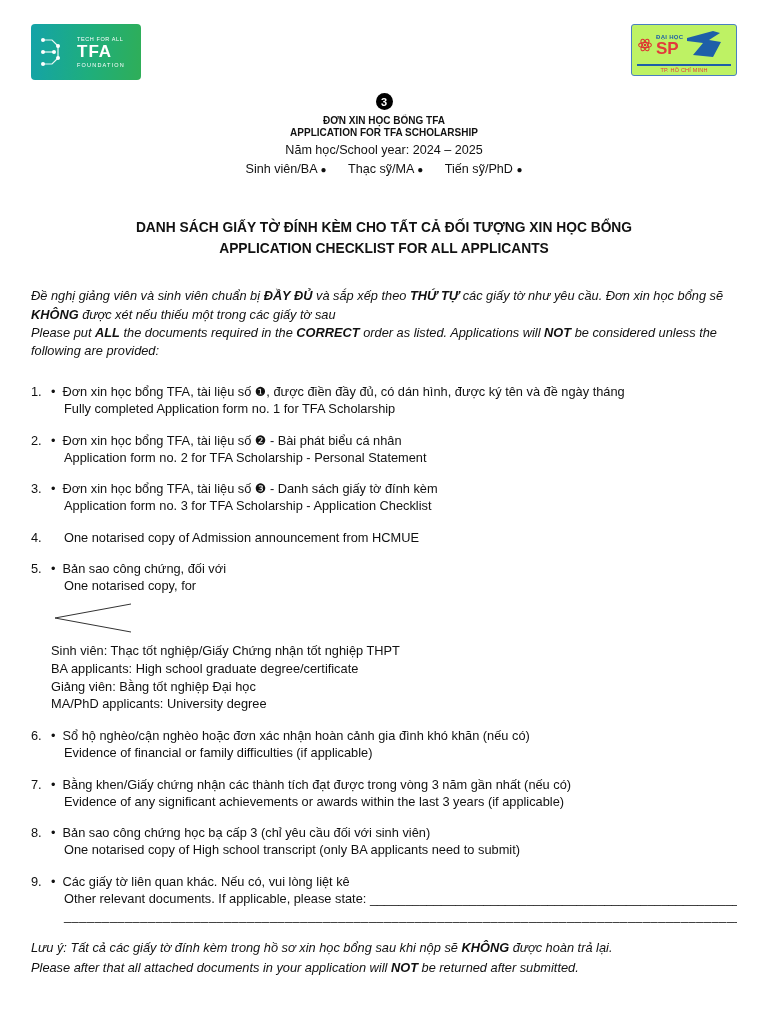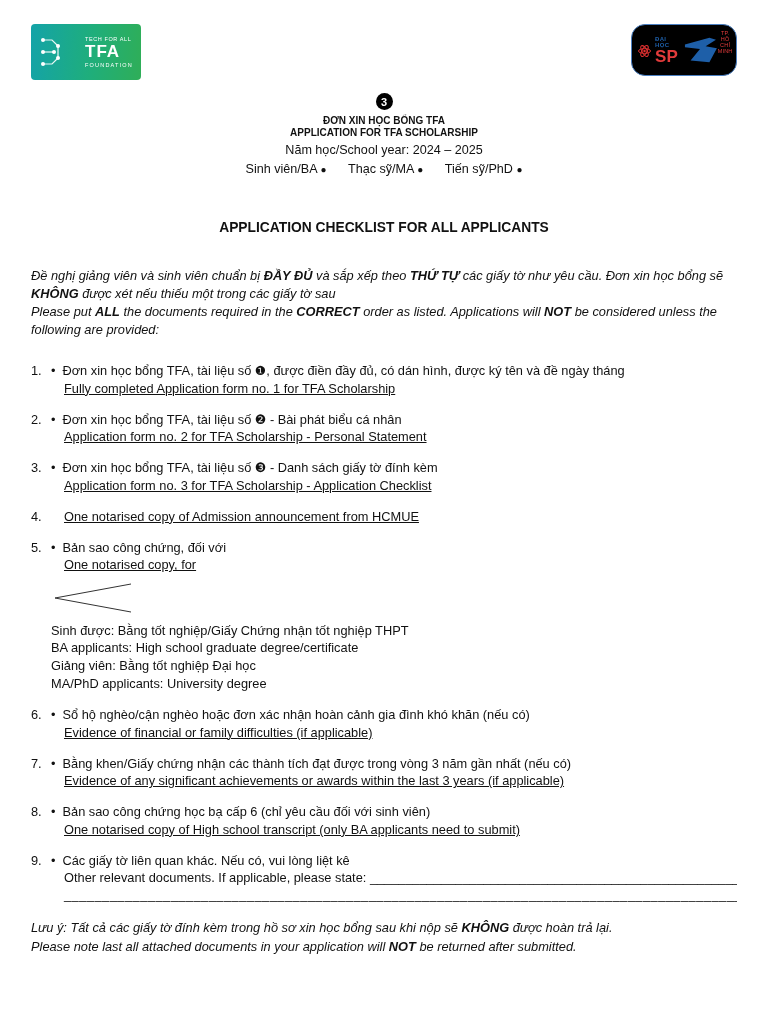--- a/index.html
+++ b/index.html
@@ -19,32 +19,32 @@
   }
 
   
   .logos { display: flex; justify-content: space-between; align-items: flex-start; }
 
   .tfa-logo {
     width: 110px; height: 56px;
     border-radius: 4px;
     background: linear-gradient(95deg, #14a3a8 0%, #1fae7b 55%, #2fae58 100%);
     display: flex; align-items: center;
-    padding: 6px 8px; gap: 12px;
+    padding: 6px 8px; gap: 4px;
   }
   .tfa-text { display: flex; flex-direction: column; color: #fff; line-height: 1.15; }
   .tfa-tagline { font-size: 5.5px; letter-spacing: 0.6px; }
   .tfa-name { font-size: 17px; font-weight: bold; letter-spacing: 1px; }
   .tfa-foundation { font-size: 5.5px; letter-spacing: 1.2px; }
 
   .uni-logo {
     width: 106px; height: 52px;
-    border: 1.5px solid #4a7fc1; border-radius: 14px;
-    background: #000000;
-    display: flex; flex-direction: row;
+    border: 1.5px solid #4a7fc1; border-radius: 3px;
+    background: #bef264;
+    display: flex; flex-direction: column;
     padding: 3px 5px 2px 5px;
   }
   .uni-main { display: flex; align-items: center; gap: 3px; flex: 1; }
   .uni-mid { display: flex; flex-direction: column; line-height: 1; }
   .uni-top { font-size: 6px; font-weight: bold; color: #1e5fa8; letter-spacing: 0.3px; }
   .uni-sp { font-size: 17px; font-weight: bold; color: #e23b3b; line-height: 1; }
   .uni-line { height: 2px; background: #1e5fa8; width: 100%; margin-top: 1px; }
   .uni-city { font-size: 5.5px; color: #e23b3b; text-align: center; margin-top: 1.5px; letter-spacing: 0.2px; }
 
   
@@ -66,21 +66,21 @@
 
   .intro { font-style: italic; font-size: 12.8px; margin-top: 28px; line-height: 1.42; }
   .intro b, .footnote b { font-weight: bold; }
 
   
   .items { margin-top: 23px; font-size: 12.8px; }
   .item { display: flex; margin-bottom: 14px; line-height: 1.35; }
   .num { width: 20px; flex: none; }
   .body { flex: 1; min-width: 0; }
   .vi .bullet { margin-right: 7px; }
-  .en { padding-left: 13px; text-decoration: underline; }
+  .en { padding-left: 13px; }
 
   .five-row { display: flex; align-items: flex-start; flex-direction: column; }
   .five-left { width: 186px; flex: none; }
   .fork { flex: none; margin: 4px 8px 0 2px; }
   .five-options { flex: 1; line-height: 1.38; }
 
   .en9 { padding-left: 13px; white-space: nowrap; overflow: hidden; }
   .blank-line { padding-left: 13px; white-space: nowrap; overflow: hidden; letter-spacing: 0.5px; }
 
   .footnote { font-style: italic; font-size: 12.8px; margin-top: 12px; line-height: 1.5; }
@@ -142,20 +142,21 @@
   <div class="title">ĐƠN XIN HỌC BỔNG TFA</div>
   <div class="title">APPLICATION FOR TFA SCHOLARSHIP</div>
   <div class="year">Năm học/School year: 2024 – 2025</div>
   <div class="levels">
     <span class="lvl"><span>Sinh viên/BA</span> <span class="dot">●</span></span>
     <span class="lvl"><span>Thạc sỹ/MA</span> <span class="dot">●</span></span>
     <span class="lvl lvl-phd"><span>Tiến sỹ/PhD</span> <span class="dot">●</span></span>
   </div>
 
   <div class="section-head">
+    <div>DANH SÁCH GIẤY TỜ ĐÍNH KÈM CHO TẤT CẢ ĐỐI TƯỢNG XIN HỌC BỔNG</div>
     <div>APPLICATION CHECKLIST FOR ALL APPLICANTS</div>
   </div>
 
   <div class="intro">
     <div><span>Đề nghị giảng viên và sinh viên chuẩn bị </span><b>ĐẦY ĐỦ</b><span> và sắp xếp theo </span><b>THỨ TỰ</b><span> các giấy tờ như yêu cầu. Đơn xin học bổng sẽ </span><b>KHÔNG</b><span> được xét nếu thiếu một trong các giấy tờ sau</span></div>
     <div><span>Please put </span><b>ALL</b><span> the documents required in the </span><b>CORRECT</b><span> order as listed. Applications will </span><b>NOT</b><span> be considered unless the following are provided:</span></div>
   </div>
 
   <div class="items">
 
@@ -196,21 +197,21 @@
         <div class="five-row">
           <div class="five-left">
             <div class="vi"><span class="bullet">•</span><span>Bản sao công chứng, đối với</span></div>
             <div class="en">One notarised copy, for</div>
           </div>
           <svg class="fork" width="80" height="44" viewBox="0 0 80 44">
             <line x1="2" y1="20" x2="78" y2="6" stroke="#333" stroke-width="1"></line>
             <line x1="2" y1="20" x2="78" y2="34" stroke="#333" stroke-width="1"></line>
           </svg>
           <div class="five-options">
-            <div>Sinh được: Bằng tốt nghiệp/Giấy Chứng nhận tốt nghiệp THPT</div>
+            <div>Sinh viên: Thạc tốt nghiệp/Giấy Chứng nhận tốt nghiệp THPT</div>
             <div>BA applicants: High school graduate degree/certificate</div>
             <div>Giảng viên: Bằng tốt nghiệp Đại học</div>
             <div>MA/PhD applicants: University degree</div>
           </div>
         </div>
       </div>
     </div>
 
     <div class="item">
       <span class="num">6.</span>
@@ -224,34 +225,34 @@
       <span class="num">7.</span>
       <div class="body">
         <div class="vi"><span class="bullet">•</span><span>Bằng khen/Giấy chứng nhận các thành tích đạt được trong vòng 3 năm gần nhất (nếu có)</span></div>
         <div class="en">Evidence of any significant achievements or awards within the last 3 years (if applicable)</div>
       </div>
     </div>
 
     <div class="item">
       <span class="num">8.</span>
       <div class="body">
-        <div class="vi"><span class="bullet">•</span><span>Bản sao công chứng học bạ cấp 6 (chỉ yêu cầu đối với sinh viên)</span></div>
+        <div class="vi"><span class="bullet">•</span><span>Bản sao công chứng học bạ cấp 3 (chỉ yêu cầu đối với sinh viên)</span></div>
         <div class="en">One notarised copy of High school transcript (only BA applicants need to submit)</div>
       </div>
     </div>
 
     <div class="item">
       <span class="num">9.</span>
       <div class="body">
         <div class="vi"><span class="bullet">•</span><span>Các giấy tờ liên quan khác. Nếu có, vui lòng liệt kê</span></div>
         <div class="en9"><span>Other relevant documents. If applicable, please state: </span><span class="blank">_____________________________________________________</span></div>
         <div class="blank-line">____________________________________________________________________________________________________</div>
       </div>
     </div>
 
   </div>
 
   <div class="footnote">
     <div><span>Lưu ý: Tất cả các giấy tờ đính kèm trong hồ sơ xin học bổng sau khi nộp sẽ </span><b>KHÔNG</b><span> được hoàn trả lại.</span></div>
-    <div><span>Please note last all attached documents in your application will </span><b>NOT</b><span> be returned after submitted.</span></div>
+    <div><span>Please after that all attached documents in your application will </span><b>NOT</b><span> be returned after submitted.</span></div>
   </div>
 
 </div>
 
 </body></html>

